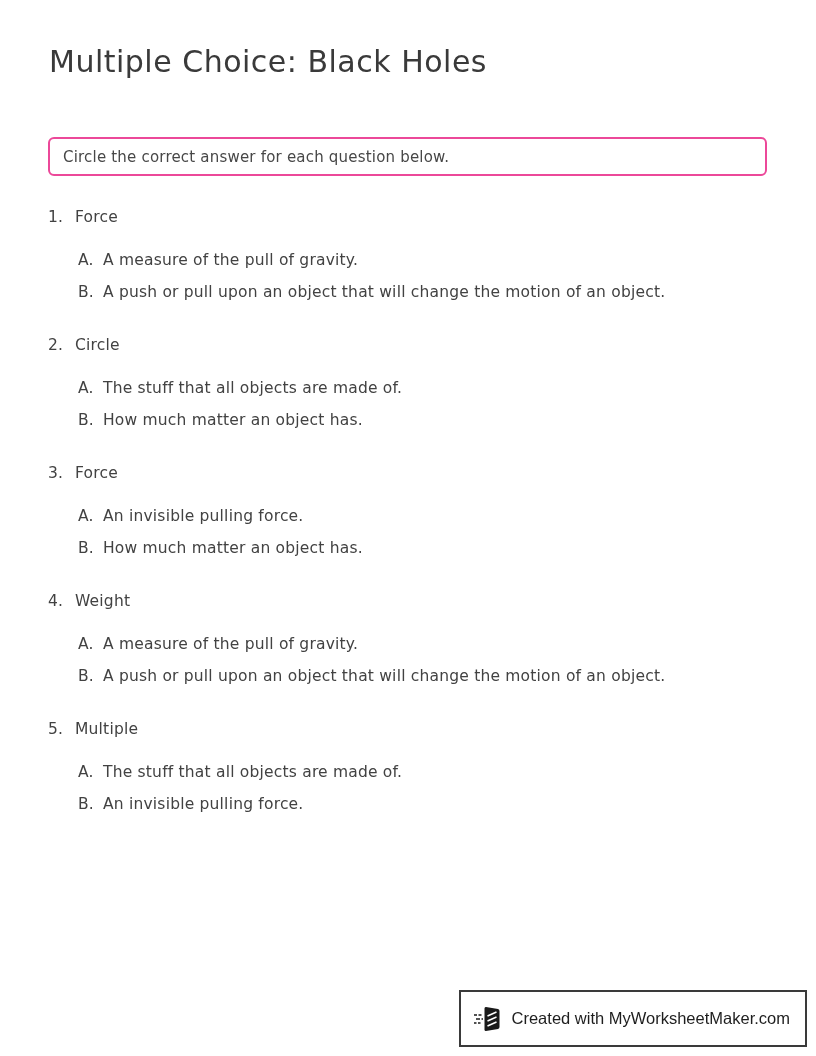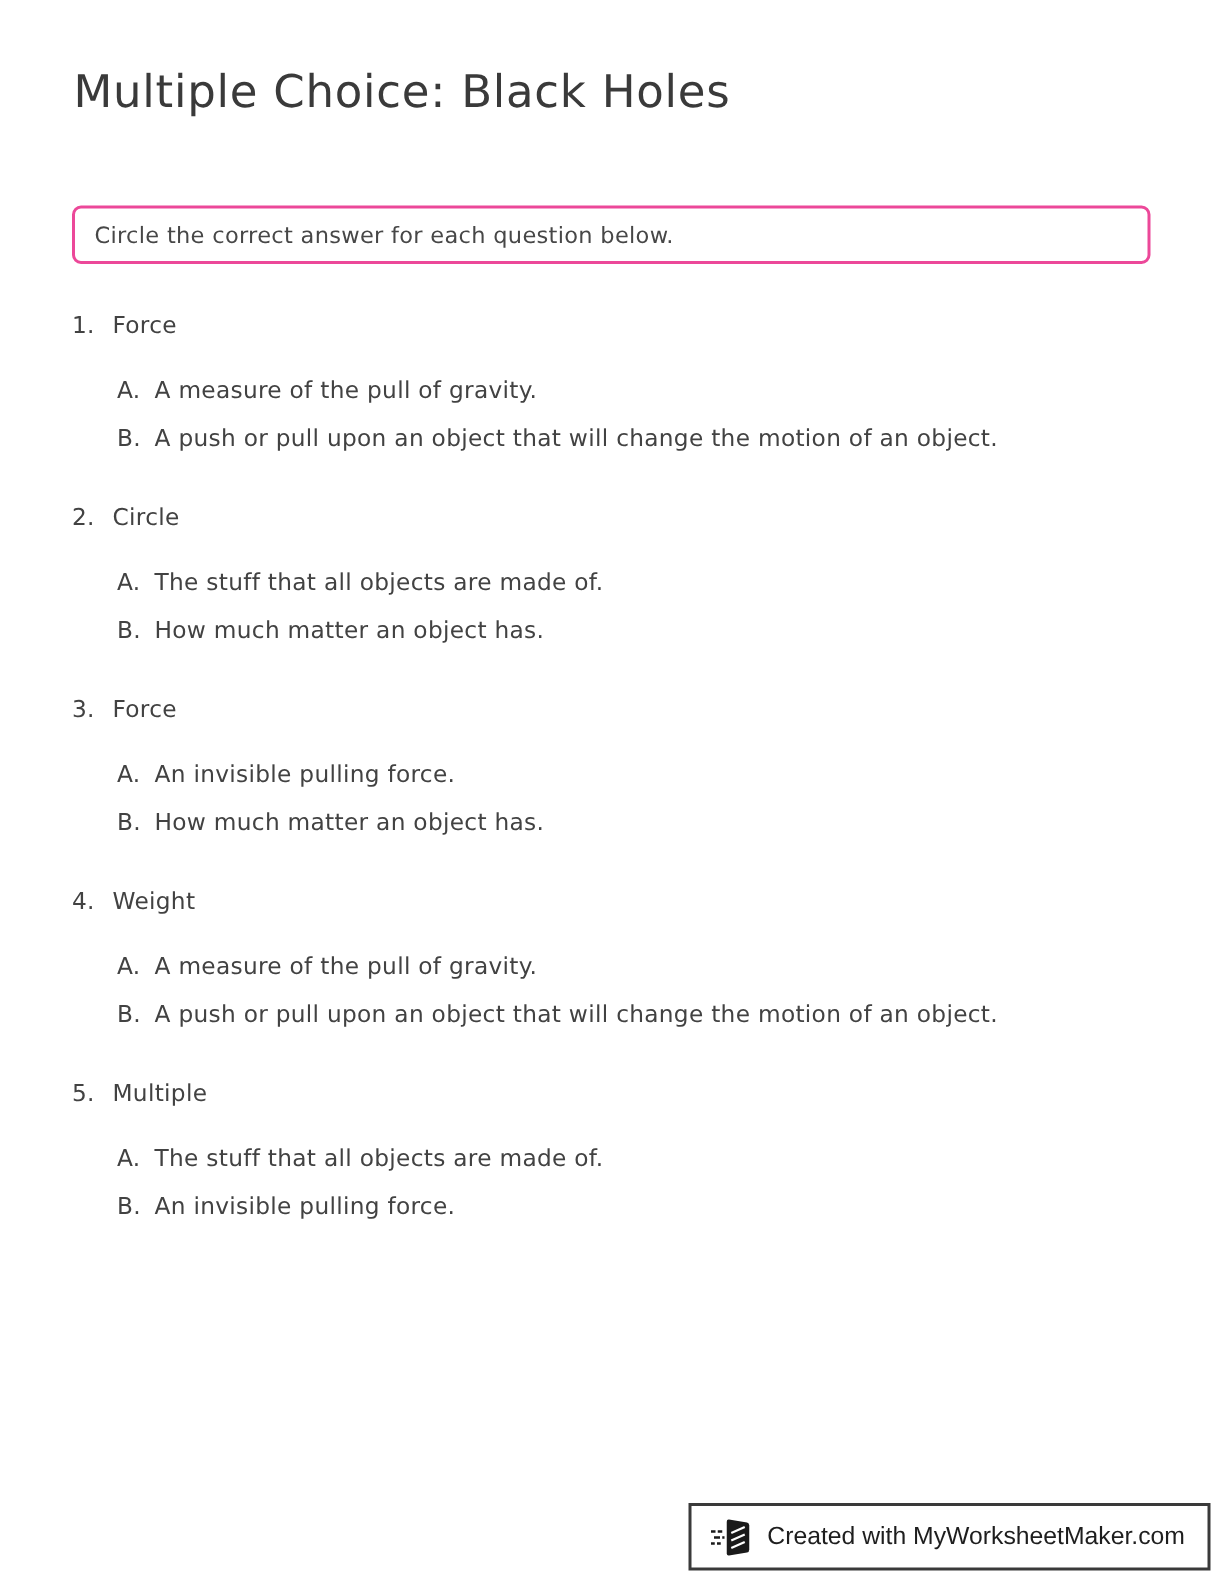--- a/index.html
+++ b/index.html
@@ -78,21 +78,21 @@
   .option-letter {
     width: 25px;
     flex: 0 0 25px;
   }
 
   
   .footer-badge {
     position: absolute;
     right: 9px;
     bottom: 9px;
-    height: 45px;
+    height: 57px;
     border: 2px solid #3a3a3a;
     background: #ffffff;
     display: flex;
     align-items: center;
     padding: 0 15px 0 12px;
     gap: 9px;
   }
   .footer-text {
     font-family: "Liberation Sans", sans-serif;
     font-size: 16.5px;

